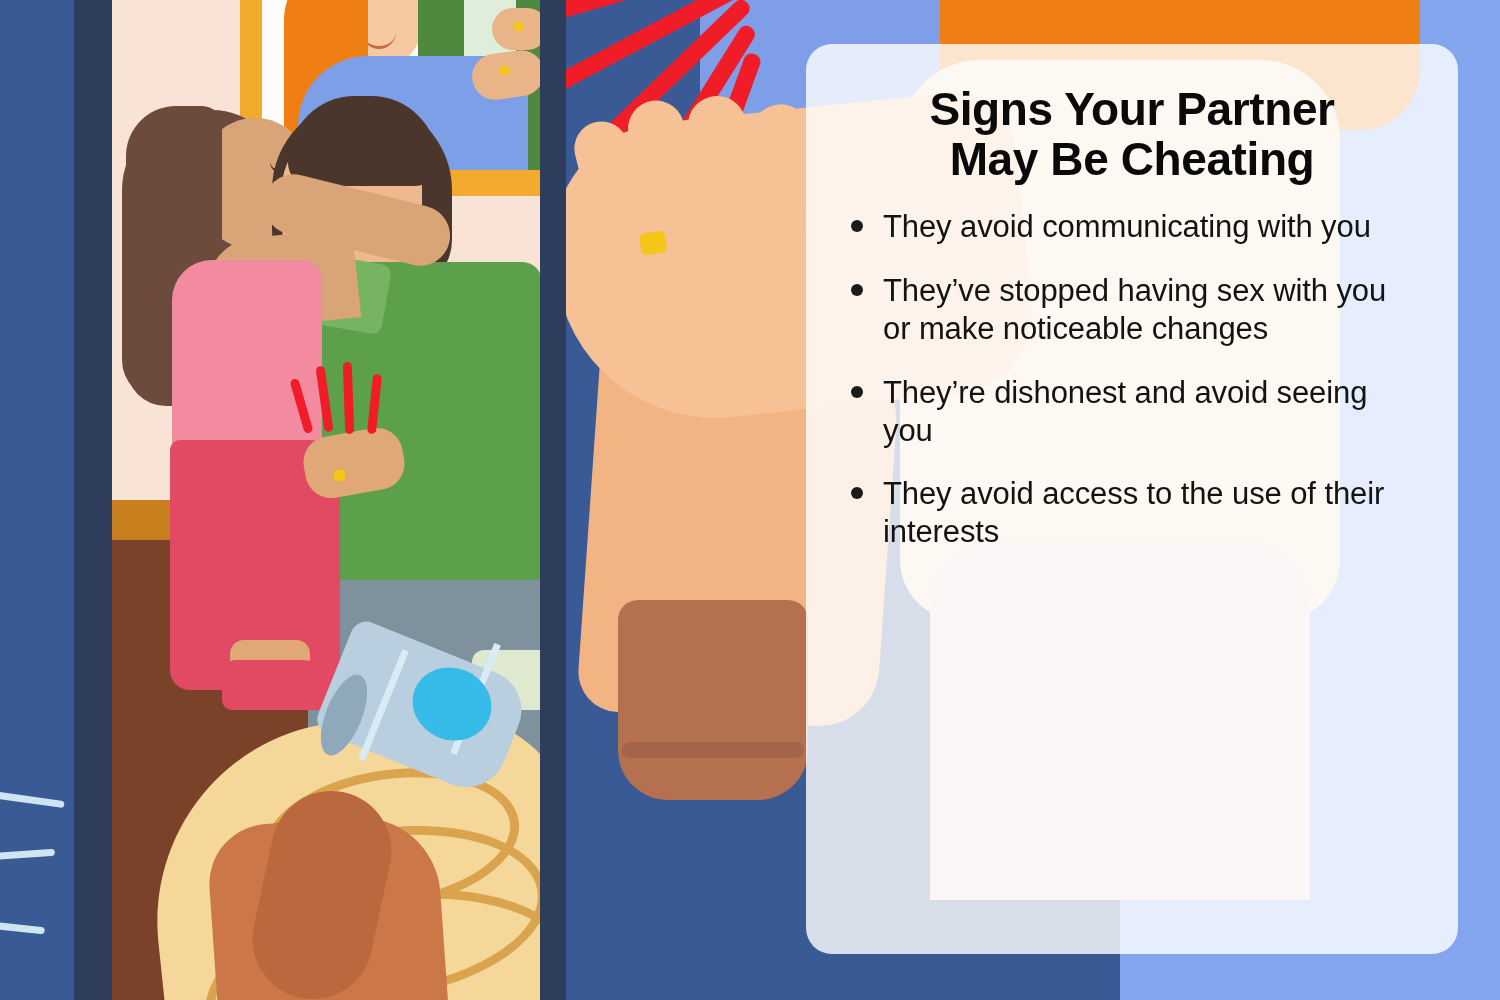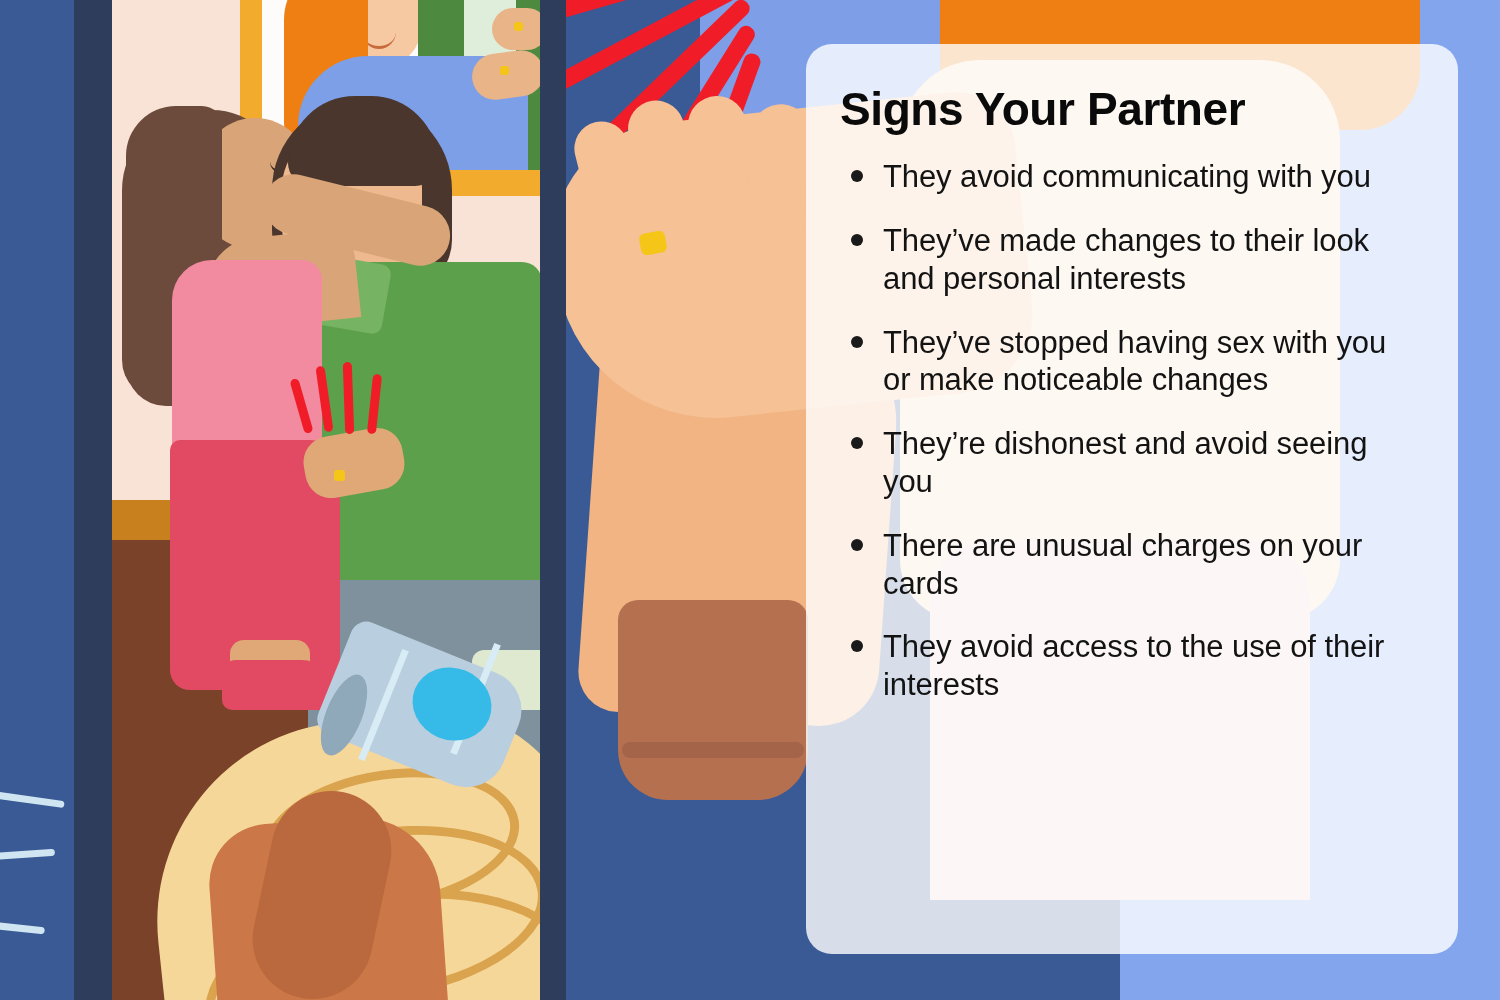--- a/index.html
+++ b/index.html
@@ -167,20 +167,21 @@
     box-sizing:border-box;
     padding:40px 34px 0 34px;
   }
   .card-title{
     margin:0 0 24px 0;
     font-family:"Liberation Sans", sans-serif;
     font-size:46px;
     line-height:1.09;
     font-weight:bold;
     color:#0a0a0a;
+    text-align:center;
     letter-spacing:-0.4px;
   }
   .bullet-list{
     list-style:none;
     margin:9px;padding:0;
   }
   .bullet-item{
     position:relative;
     padding-left:34px;
     margin-bottom:26px;
@@ -290,43 +291,36 @@
 
   <div class="bg-navy-strip-right"></div>
 
   <div class="sound-wave sw1"></div>
   <div class="sound-wave sw2"></div>
   <div class="sound-wave sw3"></div>
 
   <div class="card">
     <h1 class="card-title">
       <span>Signs Your Partner</span><br>
+      <span>May Be Cheating</span>
     </h1>
 
     <ul class="bullet-list">
       <li class="bullet-item">
         <span class="bullet-dot"></span>
         <span class="bullet-text">They avoid communicating with you</span>
-      </li>
-      <li class="bullet-item">
-        <span class="bullet-dot"></span>
-        <span class="bullet-text">They’ve made changes to their look and personal interests</span>
       </li>
       <li class="bullet-item">
         <span class="bullet-dot"></span>
         <span class="bullet-text">They’ve stopped having sex with you or make noticeable changes</span>
       </li>
       <li class="bullet-item">
         <span class="bullet-dot"></span>
         <span class="bullet-text">They’re dishonest and avoid seeing you</span>
       </li>
       <li class="bullet-item">
         <span class="bullet-dot"></span>
-        <span class="bullet-text">There are unusual charges on your cards</span>
-      </li>
-      <li class="bullet-item">
-        <span class="bullet-dot"></span>
         <span class="bullet-text">They avoid access to the use of their interests</span>
       </li>
     </ul>
   </div>
 
 </div>
 
 </body></html>

